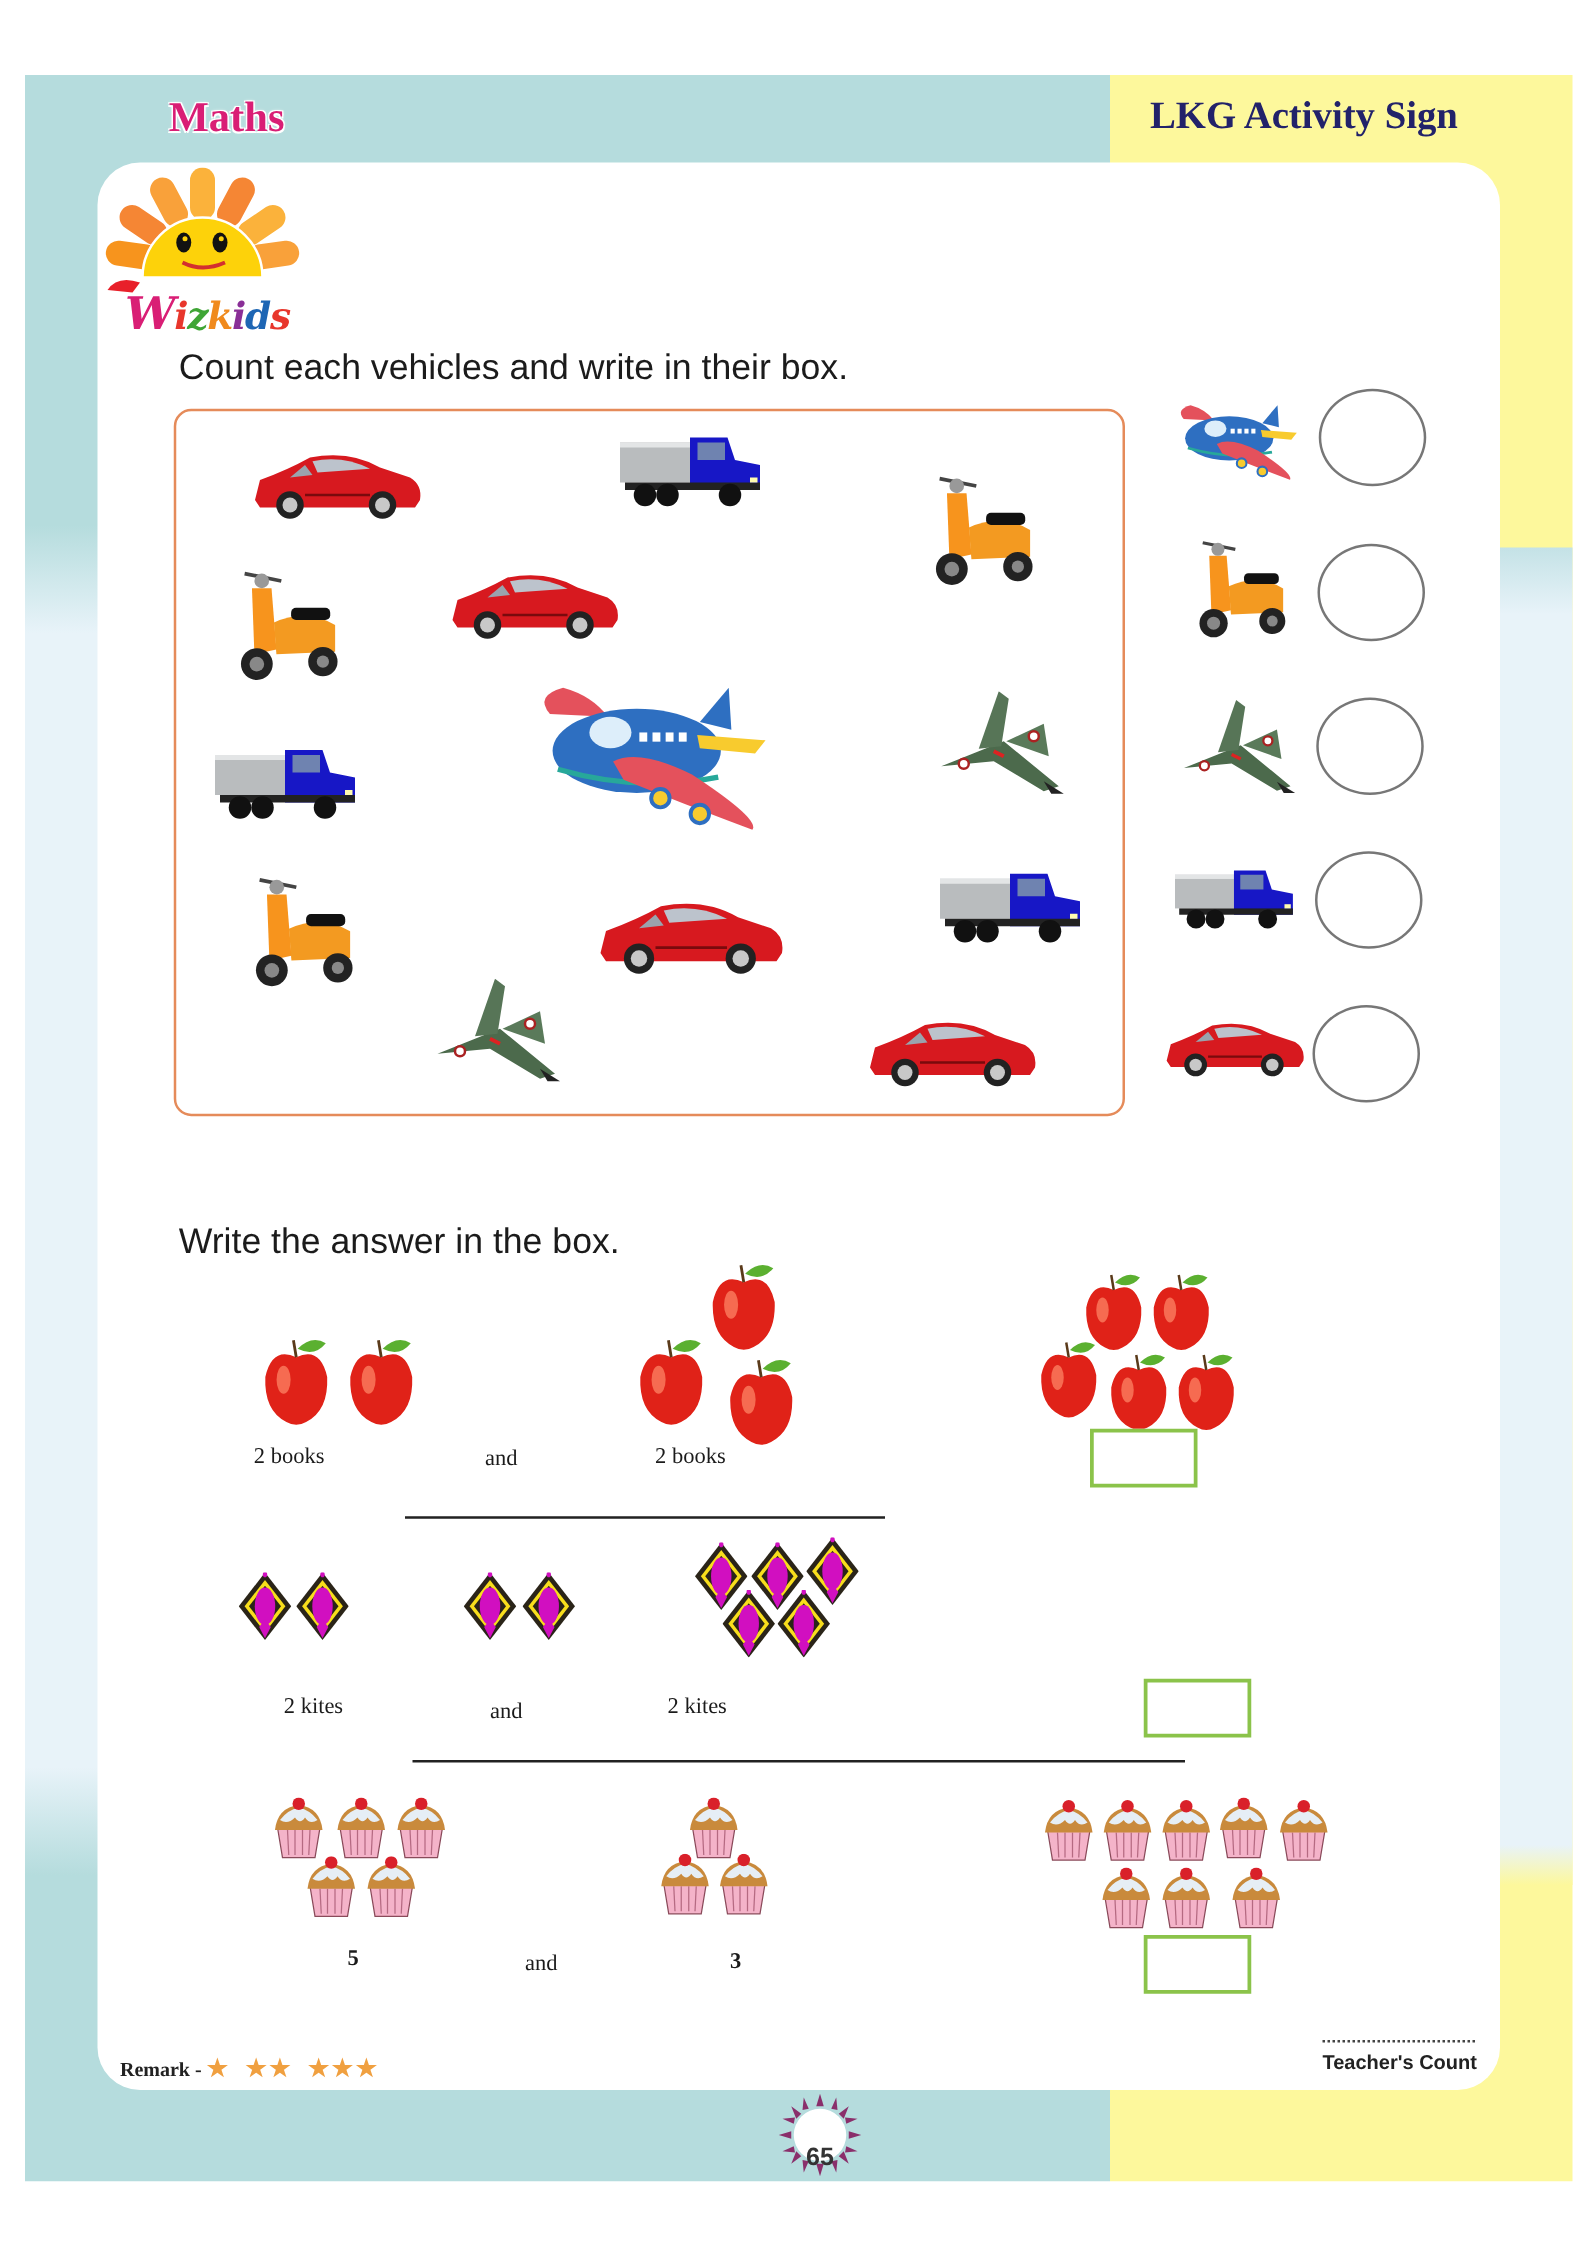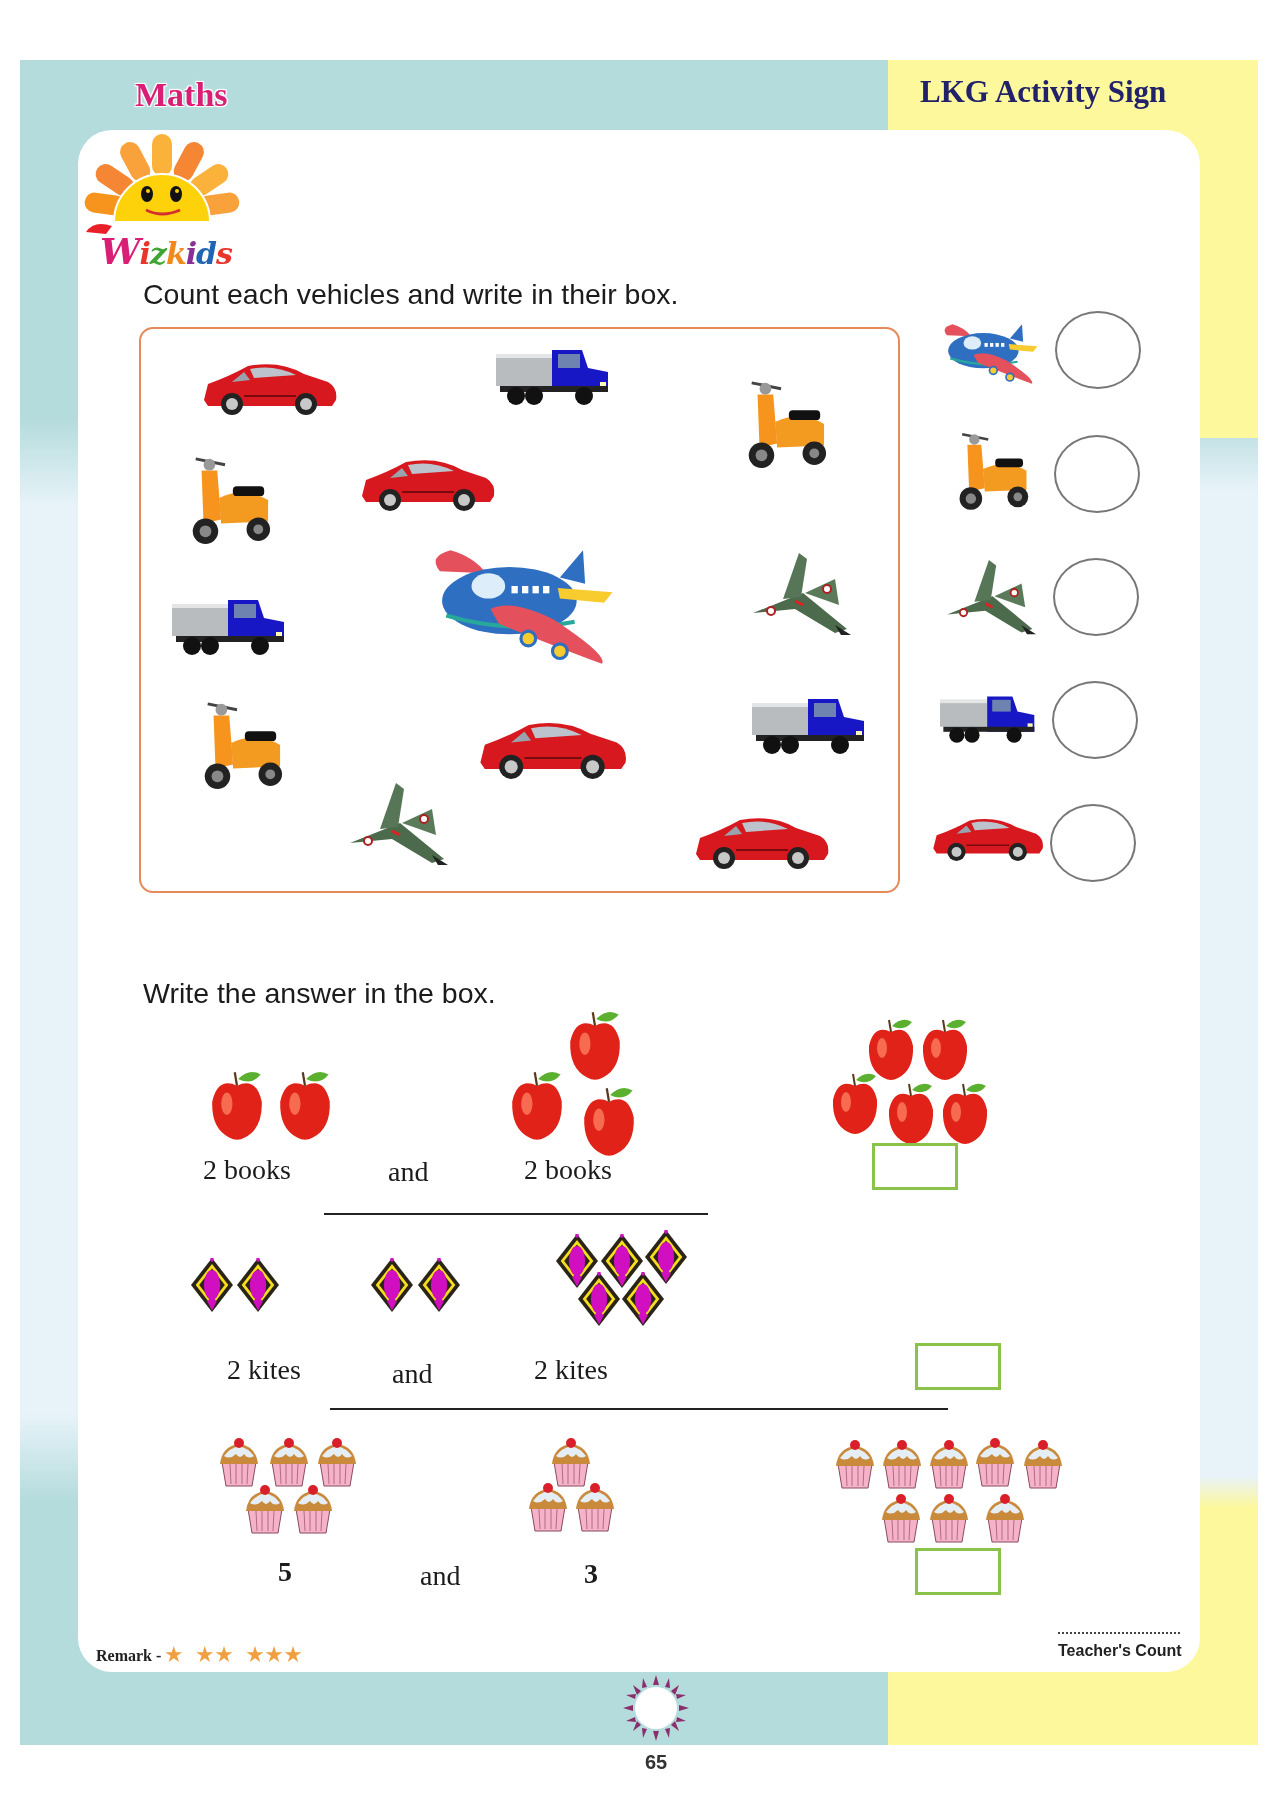--- a/index.html
+++ b/index.html
@@ -32,31 +32,31 @@
   .section-title { position: absolute; font-weight: normal; font-size: 28.5px; color: #1b1b1b; }
 
   .vehicle-box { position: absolute; left: 139px; top: 327px; width: 761px; height: 566px;
     border: 2px solid #e58b5a; border-radius: 14px; background: #fff; }
 
   .sprite { position: absolute; }
 
   .oval { position: absolute; width: 86px; height: 78px; border: 2px solid #777; border-radius: 50%;
     background: #fff; }
 
-  .op-label { position: absolute; font-family: "Liberation Serif", serif; font-size: 28px; color: #1b1b1b; }
+  .op-label { position: absolute; font-family: "Liberation Serif", serif; font-size: 18px; color: #1b1b1b; }
   .answer-box { position: absolute; width: 86px; height: 47px; border: 3px solid #8bc34a; background: #fff; }
   .divider { position: absolute; height: 2px; background: #222; }
 
   .remark { position: absolute; left: 96px; top: 1643px; font-weight: bold; font-size: 16px; color: #222; font-family: Liberation Serif, serif; }
   .remark .stars { color: #f0a040; font-size: 19px; letter-spacing: 2px; }
   .teacher-dots { position: absolute; left: 1058px; top: 1632px; width: 122px; border-top: 2px dotted #444; }
   .teacher-sign { position: absolute; left: 1058px; top: 1642px; font-weight: bold; font-size: 16px; color: #222; }
 
   .page-badge { position: absolute; left: 623px; top: 1675px; width: 66px; height: 66px; }
-  .page-num { position: absolute; left: 623px; top: 1751px; width: 66px; text-align: center;
+  .page-num { position: absolute; left: 623px; top: 1715px; width: 66px; text-align: center;
     font-weight: bold; font-size: 20px; color: #333; }
 </style>
 </head>
 <body>
 
 <div class="page">
   <div class="band-teal"></div>
   <div class="band-yellow"></div>
   <div class="band-light-left"></div>
   <div class="band-light-right"></div>

